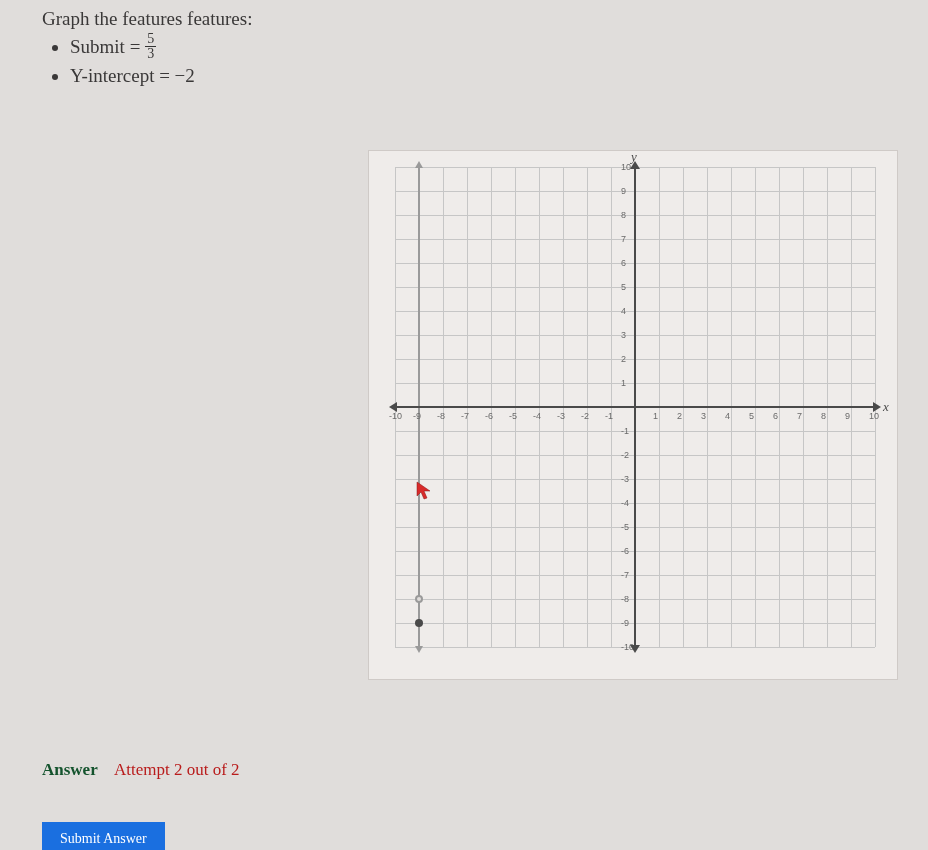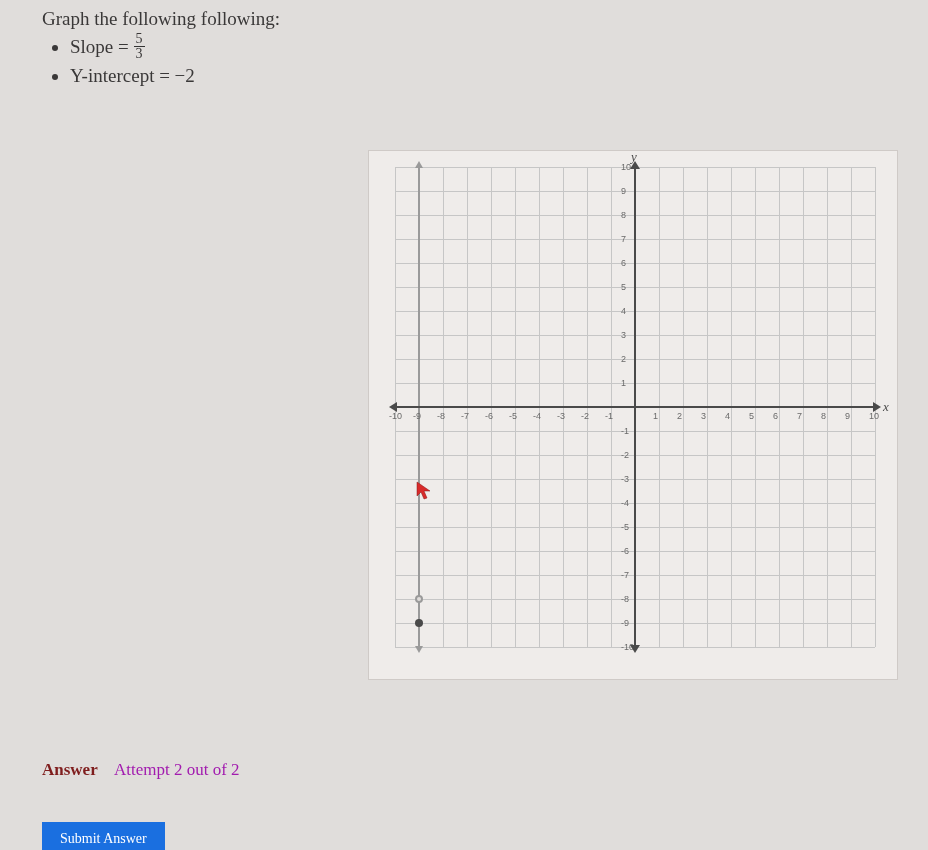--- a/index.html
+++ b/index.html
@@ -71,43 +71,43 @@
   .drawn-arrow.down { border-top:7px solid #9a9a9a; border-left:4px solid transparent; border-right:4px solid transparent; }
   .plot-point { position:absolute; width:8px; height:8px; border-radius:50%; background:#4a4a4a; z-index:8; transform:translate(-50%,-50%); }
   .plot-point.hollow { background:#e0dddb; border:2px solid #9a9a9a; }
   .cursor-red { position:absolute; z-index:50; }
   .answer-row {
     position: absolute;
     left: 42px;
     top: 760px;
     font-size: 17px;
   }
-  .answer-row .label { font-weight:bold; color:#7f1d1d; }
-  .answer-row .attempt { color:#a21caf; margin-left:12px; }
+  .answer-row .label { font-weight:bold; color:#14532d; }
+  .answer-row .attempt { color:#b91c1c; margin-left:12px; }
   .submit-btn {
     position: absolute;
     left: 42px;
     top: 822px;
     background: #1a6fe0;
     color: #fff;
     font-family: Georgia, serif;
     font-size: 14px;
     padding: 9px 18px;
     border: none;
     cursor: pointer;
   }
 </style>
 </head>
 <body>
 
 <div class="prompt">
-  <span>Graph the following following:</span>
+  <span>Graph the features features:</span>
   <ul>
     <li>
-      <span>Slope = </span><span class="frac"><span class="num">5</span><span class="den">3</span></span>
+      <span>Submit = </span><span class="frac"><span class="num">5</span><span class="den">3</span></span>
     </li>
     <li>Y-intercept = −2</li>
   </ul>
 </div>
 
 <div class="graph-wrap">
   <div class="graph-inner" id="graph">
       <div class="gridline v" style="left: 0px;"></div>
       <div class="gridline v" style="left: 24px;"></div>
       <div class="gridline v" style="left: 48px;"></div>

